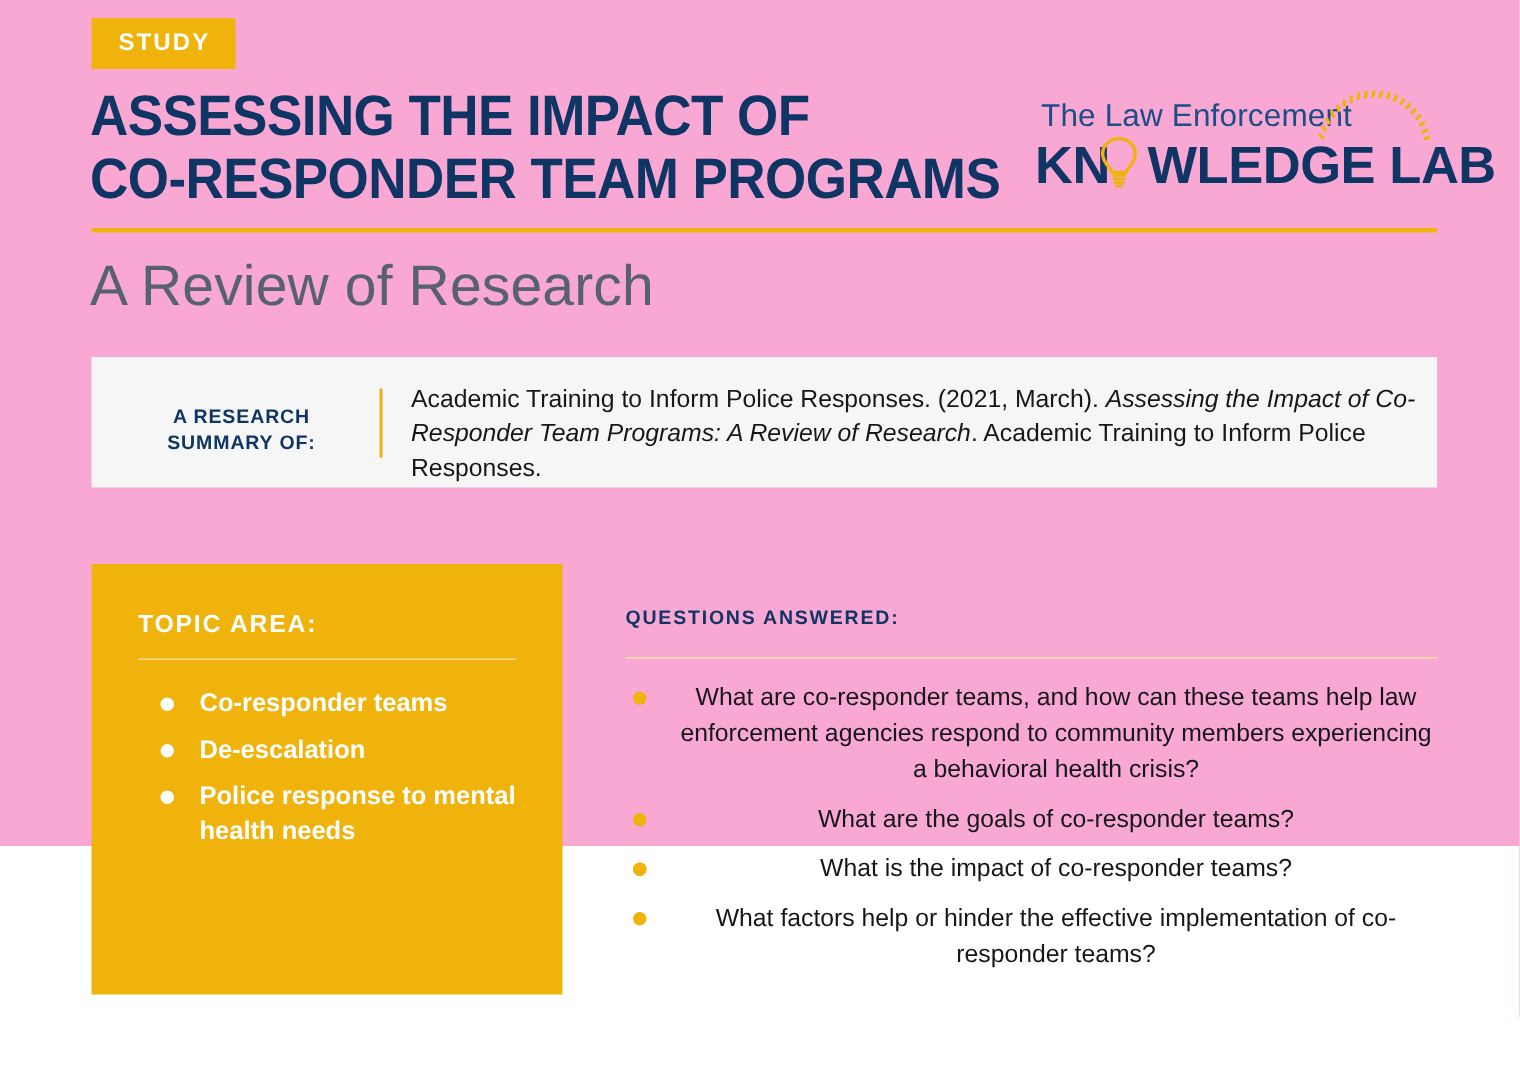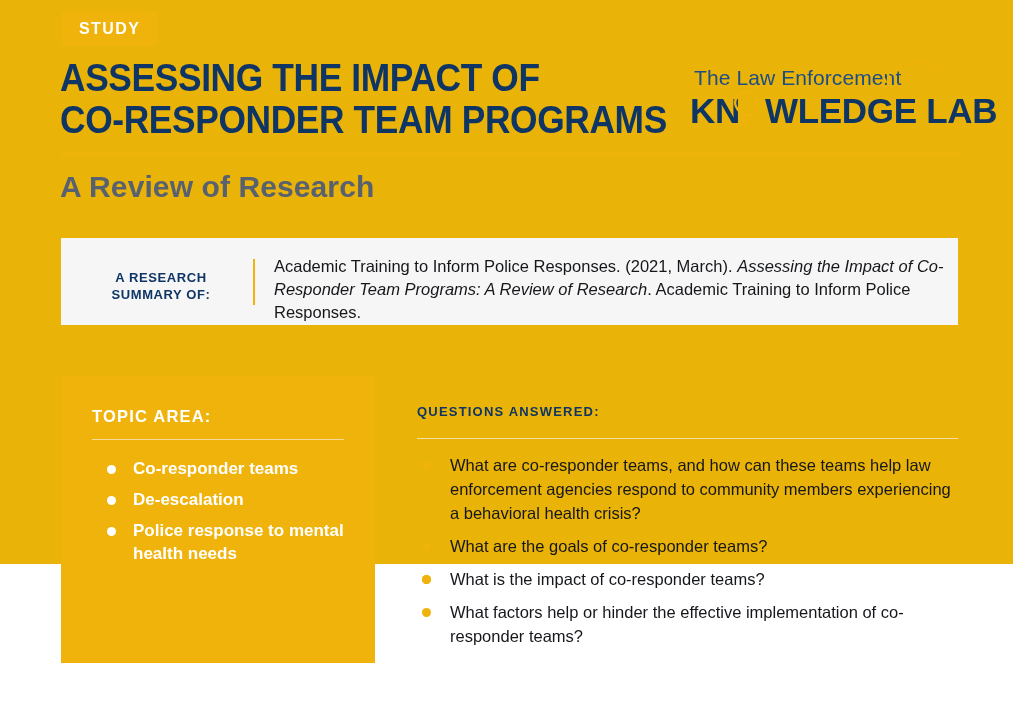--- a/index.html
+++ b/index.html
@@ -10,21 +10,21 @@
     width: 1013px;
     height: 720px;
     background: #ffffff;
     font-family: "Liberation Sans", sans-serif;
     overflow: hidden;
   }
   .page {
     position: relative;
     width: 1013px;
     height: 564px;
-    background: #eab308;
+    background: #f9a8d4;
   }
 
   
   .study-badge {
     position: absolute;
     left: 61px;
     top: 12px;
     background: #EFB30C;
     color: #ffffff;
     font-size: 16px;
@@ -92,22 +92,22 @@
     width: 897px;
     height: 3px;
     background: #EFB30C;
   }
 
   .subtitle {
     position: absolute;
     left: 60px;
     top: 170px;
     color: #58616F;
-    font-size: 30px;
-    font-weight: bold;
+    font-size: 38px;
+    font-weight: normal;
     letter-spacing: 0.1px;
   }
 
   
   .citation-box {
     position: absolute;
     left: 61px;
     top: 238px;
     width: 897px;
     height: 87px;
@@ -218,20 +218,21 @@
     top: 34px;
     width: 541px;
     height: 1px;
     background: #F3DFA4;
   }
   .questions-list {
     position: absolute;
     left: 0;
     top: 49px;
     width: 541px;
+    text-align: center;
   }
   .question-item {
     position: relative;
     padding-left: 33px;
     color: #15171A;
     font-size: 16.5px;
     line-height: 24px;
     margin-bottom: 9px;
   }
   .question-item .dot {

